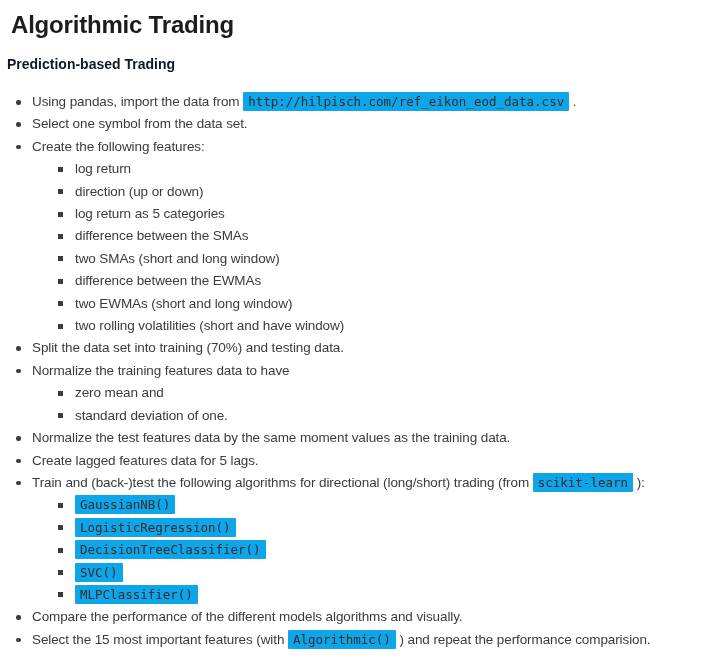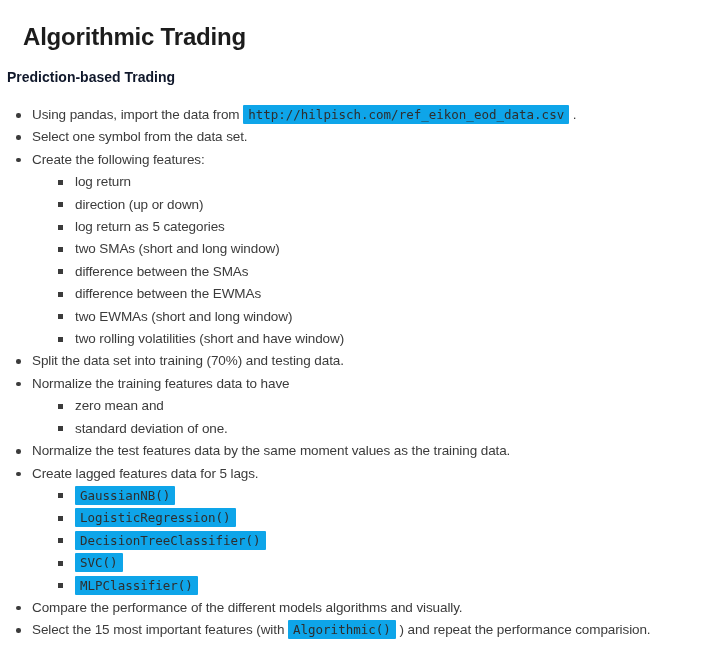--- a/index.html
+++ b/index.html
@@ -11,21 +11,21 @@
     width: 708px;
     height: 659px;
     overflow: hidden;
     font-family: "Liberation Sans", sans-serif;
     color: #3b3b3b;
   }
   .page {
     padding: 6px 4px 0 7px;
   }
   h1.page-title {
-    margin: 16px;
+    margin: 4px;
     font-size: 24px;
     line-height: 30px;
     font-weight: 700;
     color: #1c1c1c;
     letter-spacing: -0.2px;
   }
   h4.section-subtitle {
     margin: 15px 0 8px 0;
     font-size: 14px;
     line-height: 19px;
@@ -82,31 +82,32 @@
 <div class="page">
   <h1 class="page-title">Algorithmic Trading</h1>
   <h4 class="section-subtitle">Prediction-based Trading</h4>
   <ul class="task-list" id="task-list">
       <li class="level-1"><span>Using pandas, import the data from </span><code class="inline-code">http://hilpisch.com/ref_eikon_eod_data.csv</code><span> .</span></li>
       <li class="level-1"><span>Select one symbol from the data set.</span></li>
       <li class="level-1"><span>Create the following features:</span></li>
       <li class="level-2"><span>log return</span></li>
       <li class="level-2"><span>direction (up or down)</span></li>
       <li class="level-2"><span>log return as 5 categories</span></li>
+      <li class="level-2"><span>difference between the SMAs</span></li>
       <li class="level-2"><span>two SMAs (short and long window)</span></li>
-      <li class="level-2"><span>difference between the SMAs</span></li>
       <li class="level-2"><span>difference between the EWMAs</span></li>
       <li class="level-2"><span>two EWMAs (short and long window)</span></li>
       <li class="level-2"><span>two rolling volatilities (short and have window)</span></li>
       <li class="level-1"><span>Split the data set into training (70%) and testing data.</span></li>
       <li class="level-1"><span>Normalize the training features data to have</span></li>
       <li class="level-2"><span>zero mean and</span></li>
       <li class="level-2"><span>standard deviation of one.</span></li>
       <li class="level-1"><span>Normalize the test features data by the same moment values as the training data.</span></li>
       <li class="level-1"><span>Create lagged features data for 5 lags.</span></li>
+      <li class="level-1"><span>Train and (back-)test the following algorithms for directional (long/short) trading (from </span><code class="inline-code">scikit-learn</code><span> ):</span></li>
       <li class="level-2"><code class="inline-code">GaussianNB()</code></li>
       <li class="level-2"><code class="inline-code">LogisticRegression()</code></li>
       <li class="level-2"><code class="inline-code">DecisionTreeClassifier()</code></li>
       <li class="level-2"><code class="inline-code">SVC()</code></li>
       <li class="level-2"><code class="inline-code">MLPClassifier()</code></li>
       <li class="level-1"><span>Compare the performance of the different models algorithms and visually.</span></li>
       <li class="level-1"><span>Select the 15 most important features (with </span><code class="inline-code">Algorithmic()</code><span> ) and repeat the performance comparision.</span></li>
     </ul>
 </div>
 

